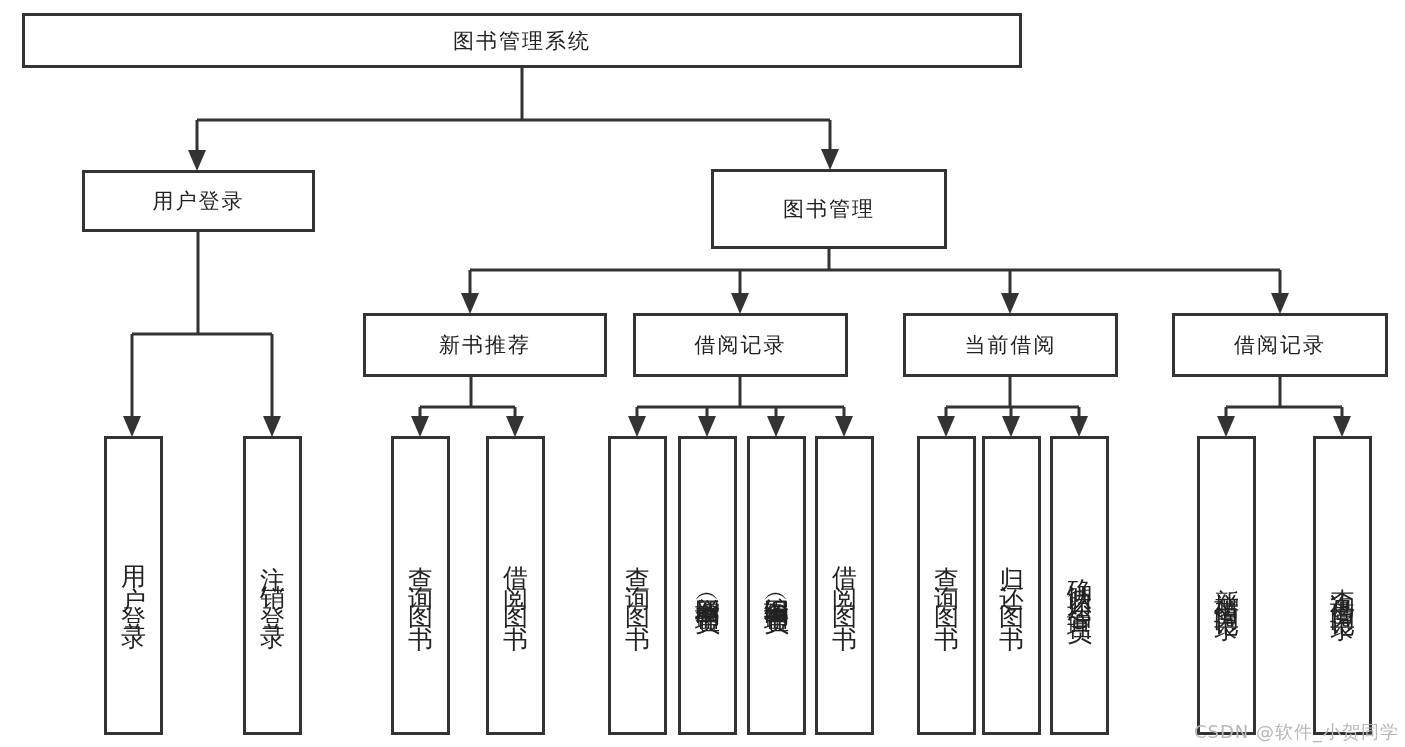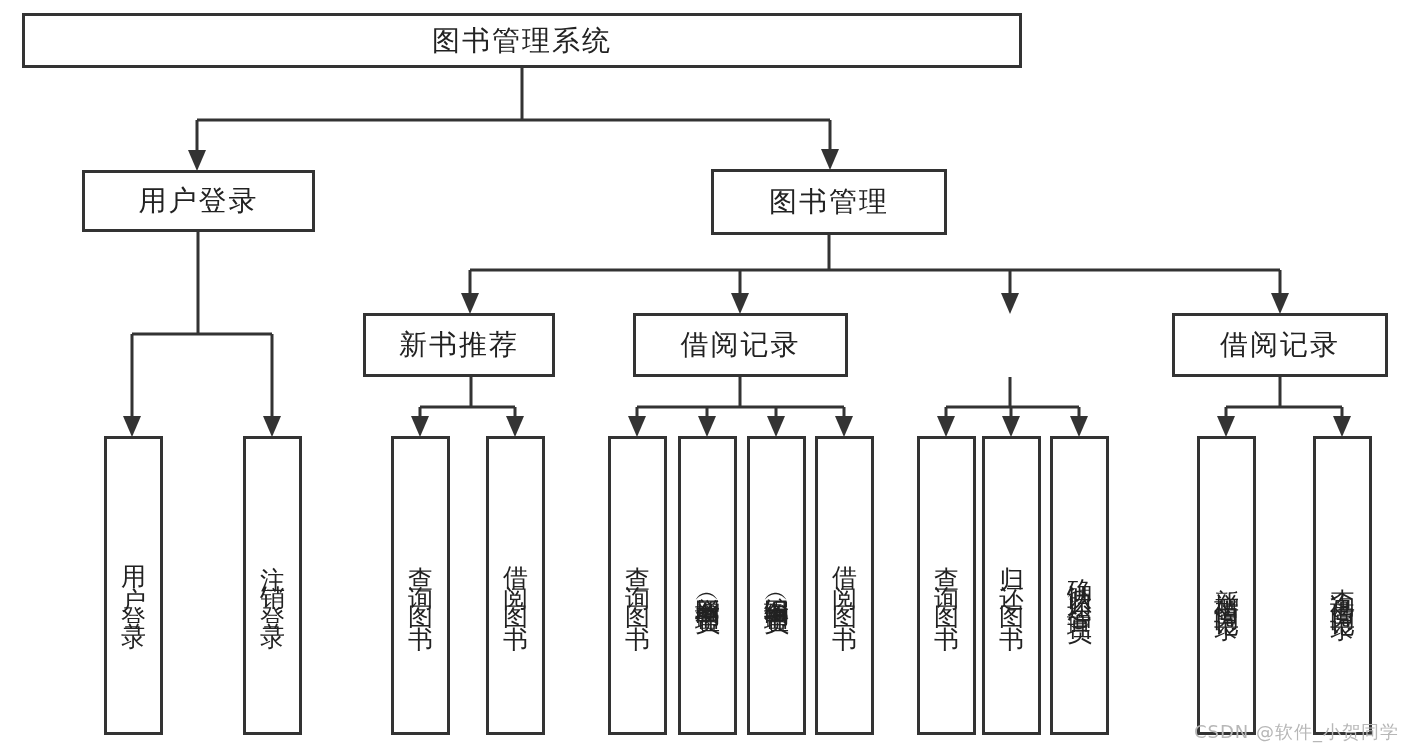--- a/index.html
+++ b/index.html
@@ -19,21 +19,21 @@
   .box {
     position: absolute;
     box-sizing: border-box;
     border: 3px solid #333333;
     background: #ffffff;
     display: flex;
     align-items: center;
     justify-content: center;
     color: #222222;
   }
-  .hnode { font-size: 28px; letter-spacing: 2px; white-space: nowrap; }
+  .hnode { font-size: 21px; letter-spacing: 2px; white-space: nowrap; }
   .leaf  { font-size: 25px; }
   .leaf .vtxt {
     writing-mode: vertical-rl;
     text-orientation: upright;
     line-height: 1;
     display: block;
   }
   .sp-wide   .vtxt { letter-spacing: 20px; }
   .sp-mid    .vtxt { letter-spacing: 6px; }
   .sp-narrow .vtxt { letter-spacing: 2px; }
@@ -92,29 +92,32 @@
     </g>
   </svg>
 
   <div class="box hnode" style="left:22px;top:13px;width:1000px;height:55px">
     <span>图书管理系统</span>
   </div>
 
   <div class="box hnode" style="left:82px;top:170px;width:233px;height:62px">
     <span>用户登录</span>
   </div>
-  <div class="box hnode" style="left:711px;top:169px;width:236px;height:66px">
+  <div class="box hnode" style="left:711px;top:169px;width:236px;height:80px">
     <span>图书管理</span>
   </div>
 
-  <div class="box hnode" style="left:363px;top:313px;width:192px;height:64px">
+  <div class="box hnode" style="left:363px;top:313px;width:244px;height:64px">
     <span>新书推荐</span>
   </div>
   <div class="box hnode" style="left:633px;top:313px;width:215px;height:64px">
     <span>借阅记录</span>
+  </div>
+  <div class="box hnode" style="left:903px;top:313px;width:215px;height:64px">
+    <span>当前借阅</span>
   </div>
   <div class="box hnode" style="left:1172px;top:313px;width:216px;height:64px">
     <span>借阅记录</span>
   </div>
 
   <div class="box leaf sp-wide" style="left:104px;top:436px;width:59px;height:299px">
     <span class="vtxt">用户登录</span>
   </div>
   <div class="box leaf sp-wide" style="left:243px;top:436px;width:59px;height:299px">
     <span class="vtxt">注销登录</span>

